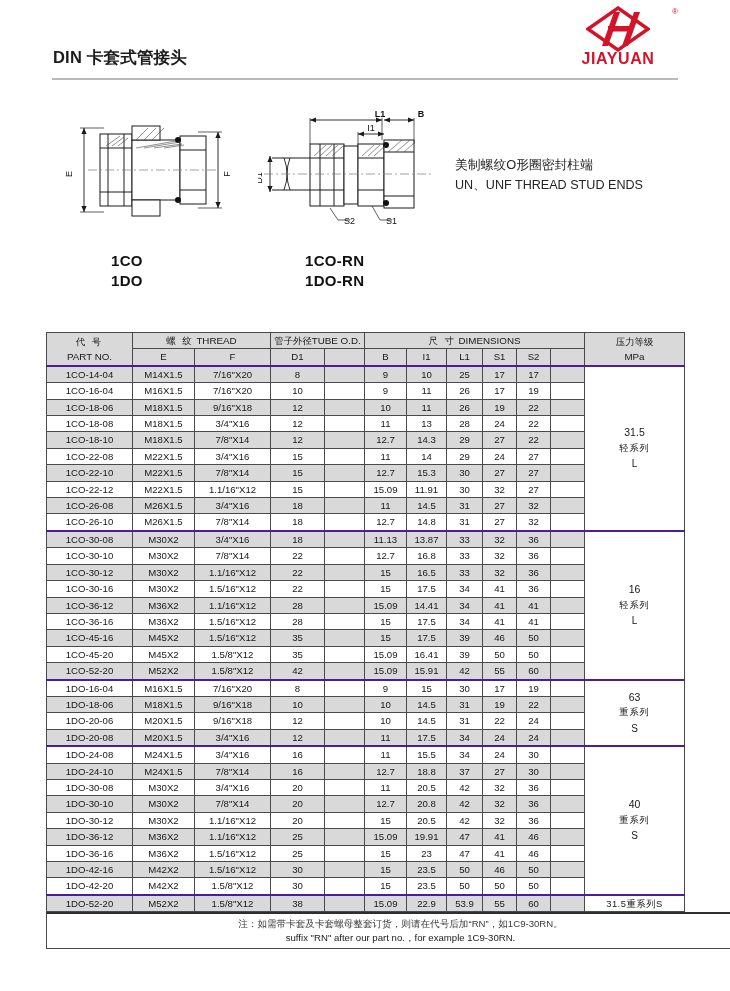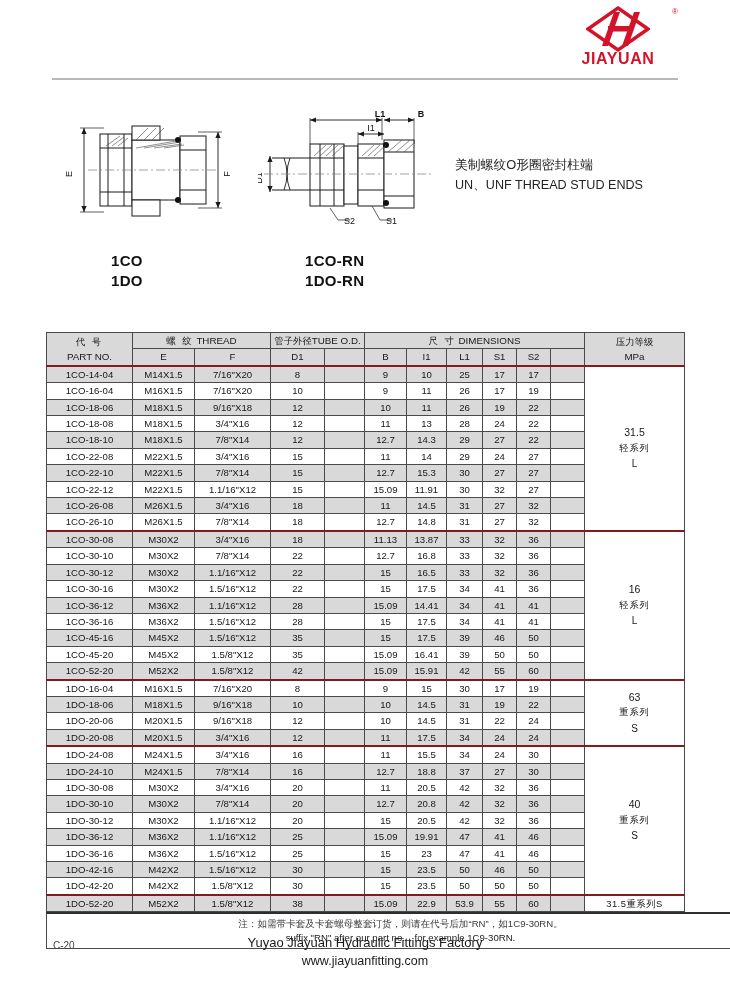--- a/index.html
+++ b/index.html
@@ -152,21 +152,21 @@
   tr.plain td { background: #ffffff; }
   td.press {
     background: #ffffff !important;
     font-size: 10px;
     line-height: 16px;
   }
   td.press .pv { display:block; font-size: 10.5px; }
   td.press .pc { display:block; font-size: 9.2px; letter-spacing:1px; }
   td.press .ps { display:block; font-size: 10px; }
   td.press.single { font-size: 9.4px; letter-spacing: 0.5px; }
-  tr.group-start td { border-top: 2px solid #7f1d1d; }
+  tr.group-start td { border-top: 2px solid #4c1d95; }
 
   .note-box {
     border: 1px solid #4a4a4a;
     border-top: 2px solid #2e2e2e;
     width: 709px;
     box-sizing: border-box;
     padding: 3px 6px 4px 6px;
     font-size: 9.6px;
     line-height: 13.6px;
     color: #1a1a1a;
@@ -203,20 +203,21 @@
 
   svg { display: block; }
   .lbl { font-family: "Liberation Sans", sans-serif; font-size: 9px; fill: #111; }
 </style>
 </head>
 <body>
 
 <div class="page">
 
   <div class="header">
+    <div class="header-title">DIN 卡套式管接头</div>
     <div class="header-rule"></div>
 
     <div class="logo">
       <div class="logo-mark">
         <svg width="64" height="46" viewBox="0 0 64 46">
           <polygon points="32,2 62,23 32,44 2,23" fill="none" stroke="#d3132a" stroke-width="3.4"></polygon>
           <path d="M16 40 L28 6 L34 6 L22 40 Z" fill="#d3132a"></path>
           <path d="M36 40 L48 6 L54 6 L42 40 Z" fill="#d3132a"></path>
           <rect x="22" y="20" width="22" height="5.5" fill="#d3132a"></rect>
           <path d="M30 4 L50 4 L44 14 L26 14 Z" fill="#ffffff" opacity="0.0"></path>
@@ -879,21 +880,14 @@
           </tr>
         </tbody>
     </table>
 
     <div class="note-box">
       <div class="note-cn">注：如需带卡套及卡套螺母整套订货，则请在代号后加“RN”，如1C9-30RN。</div>
       <div>suffix "RN" after our part no.，for example 1C9-30RN.</div>
     </div>
   </div>
 
-  <div class="footer">
-    <div class="page-num">C-20</div>
-    <div class="footer-center">
-      <div>Yuyao Jiayuan Hydraulic Fittings Factory</div>
-      <div class="footer-url">www.jiayuanfitting.com</div>
-    </div>
-  </div>
 
 </div>
 
 </body></html>

